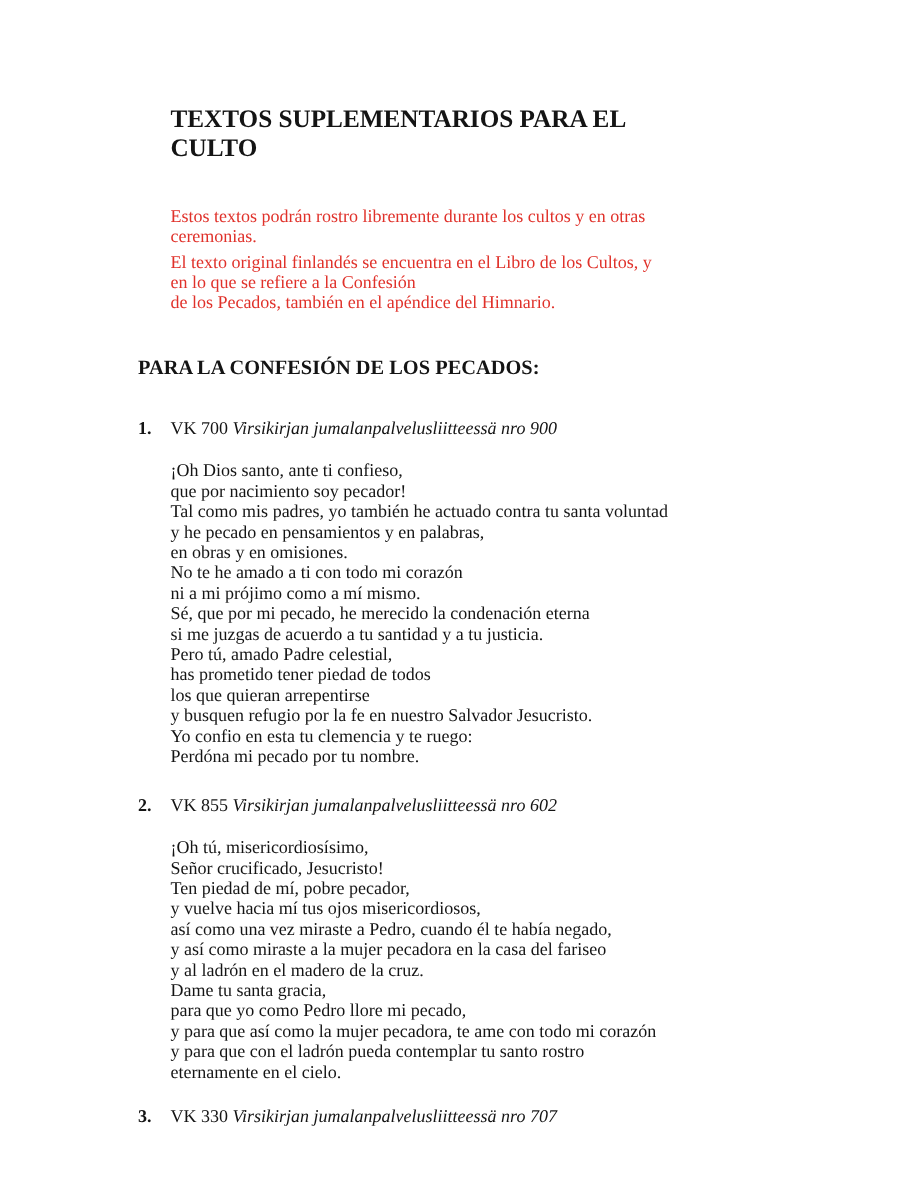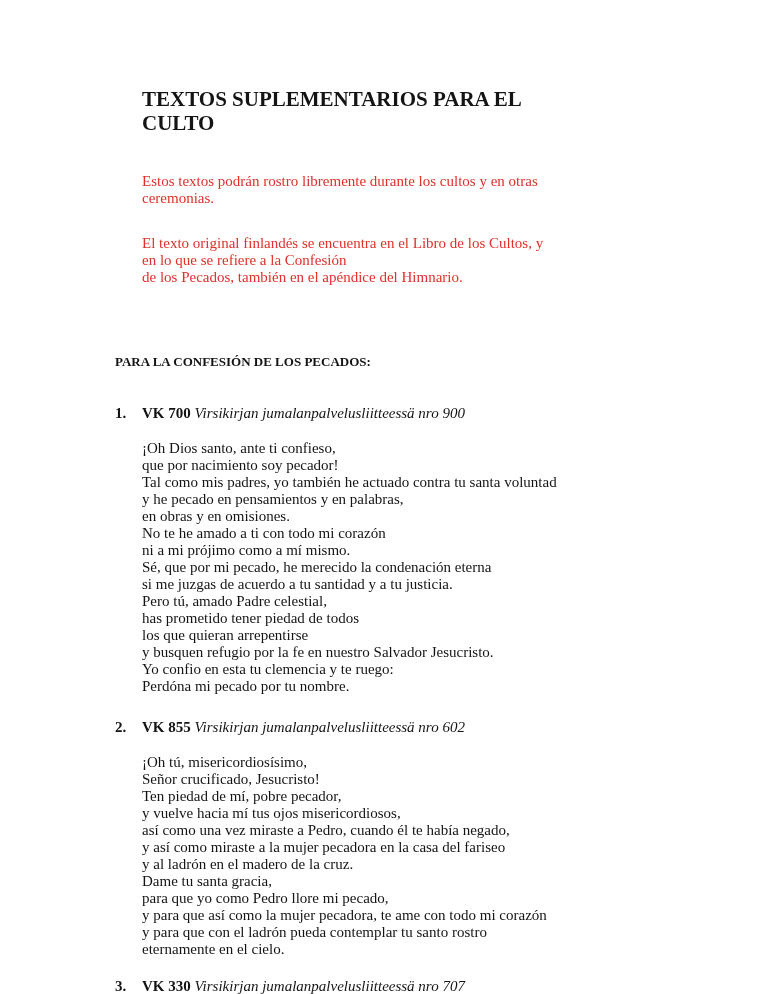--- a/index.html
+++ b/index.html
@@ -26,37 +26,37 @@
     font-size: 21px;
     line-height: 24px;
     font-weight: bold;
     color: var(--text-color);
   }
   .notice {
     margin: 38px 0 0 27px;
     color: var(--notice-red);
     white-space: pre-line;
   }
-  .notice + .notice { margin-top: 28px; }
+  .notice + .notice { margin-top: 4px; }
   .section-heading {
-    margin: 67px 0 0 0;
-    font-size: 13px;
+    margin: 36px 0 0 0;
+    font-size: 17px;
     line-height: 17px;
     font-weight: bold;
   }
   .item-heading { margin: 35px 0 0 0; }
   .item-heading.second { margin-top: 24px; }
   .item-heading.third  { margin-top: 20px; }
   .item-heading .num {
     display: inline-block;
     width: 27px;
     font-weight: bold;
   }
   .item-heading .code {
-    font-weight: bold;
+    font-weight: normal;
     margin-right: 0.25em;
   }
   .item-heading .subtitle { font-style: italic; }
   .verse {
     margin: 18px 0 0 27px;
     white-space: pre-line;
   }
 </style>
 </head>
 <body>

